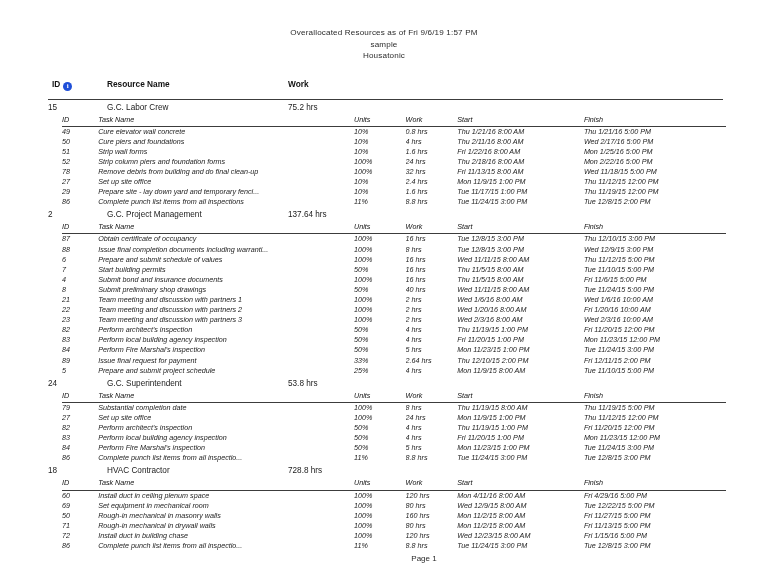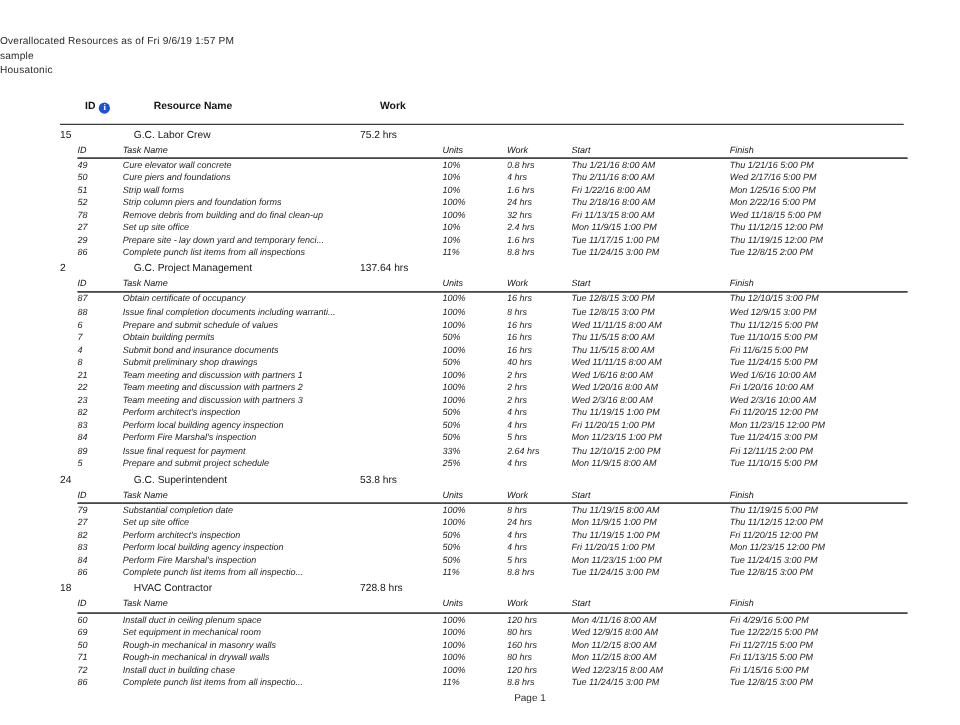--- a/index.html
+++ b/index.html
@@ -17,33 +17,34 @@
   }
   .page {
     position: relative;
     width: 768px;
     height: 580px;
     padding: 0;
   }
 
   
   .report-header {
+    text-align: center;
     padding-top: 27px;
     line-height: 11.5px;
   }
   .report-header div {
     font-size: 8.1px;
     color: #2b2b2b;
     letter-spacing: 0.02em;
   }
 
   
   .col-head {
     position: relative;
-    margin: 17px 0 0 16px;
+    margin: 17px 0 0 0;
     padding: 0 45px 0 36px;
     height: 16px;
     text-decoration: underline;
   }
   .col-head .ch {
     position: absolute;
     font-size: 8.3px;
     font-weight: bold;
     color: #121212;
     white-space: nowrap;
@@ -276,21 +277,21 @@
             <tr>
               <td class="c-id">6</td>
               <td class="c-task">Prepare and submit schedule of values</td>
               <td class="c-units">100%</td>
               <td class="c-work">16 hrs</td>
               <td class="c-start">Wed 11/11/15 8:00 AM</td>
               <td class="c-finish">Thu 11/12/15 5:00 PM</td>
             </tr>
             <tr>
               <td class="c-id">7</td>
-              <td class="c-task">Obtain building permits</td>
+              <td class="c-task">Start building permits</td>
               <td class="c-units">50%</td>
               <td class="c-work">16 hrs</td>
               <td class="c-start">Thu 11/5/15 8:00 AM</td>
               <td class="c-finish">Tue 11/10/15 5:00 PM</td>
             </tr>
             <tr>
               <td class="c-id">4</td>
               <td class="c-task">Submit bond and insurance documents</td>
               <td class="c-units">100%</td>
               <td class="c-work">16 hrs</td>

